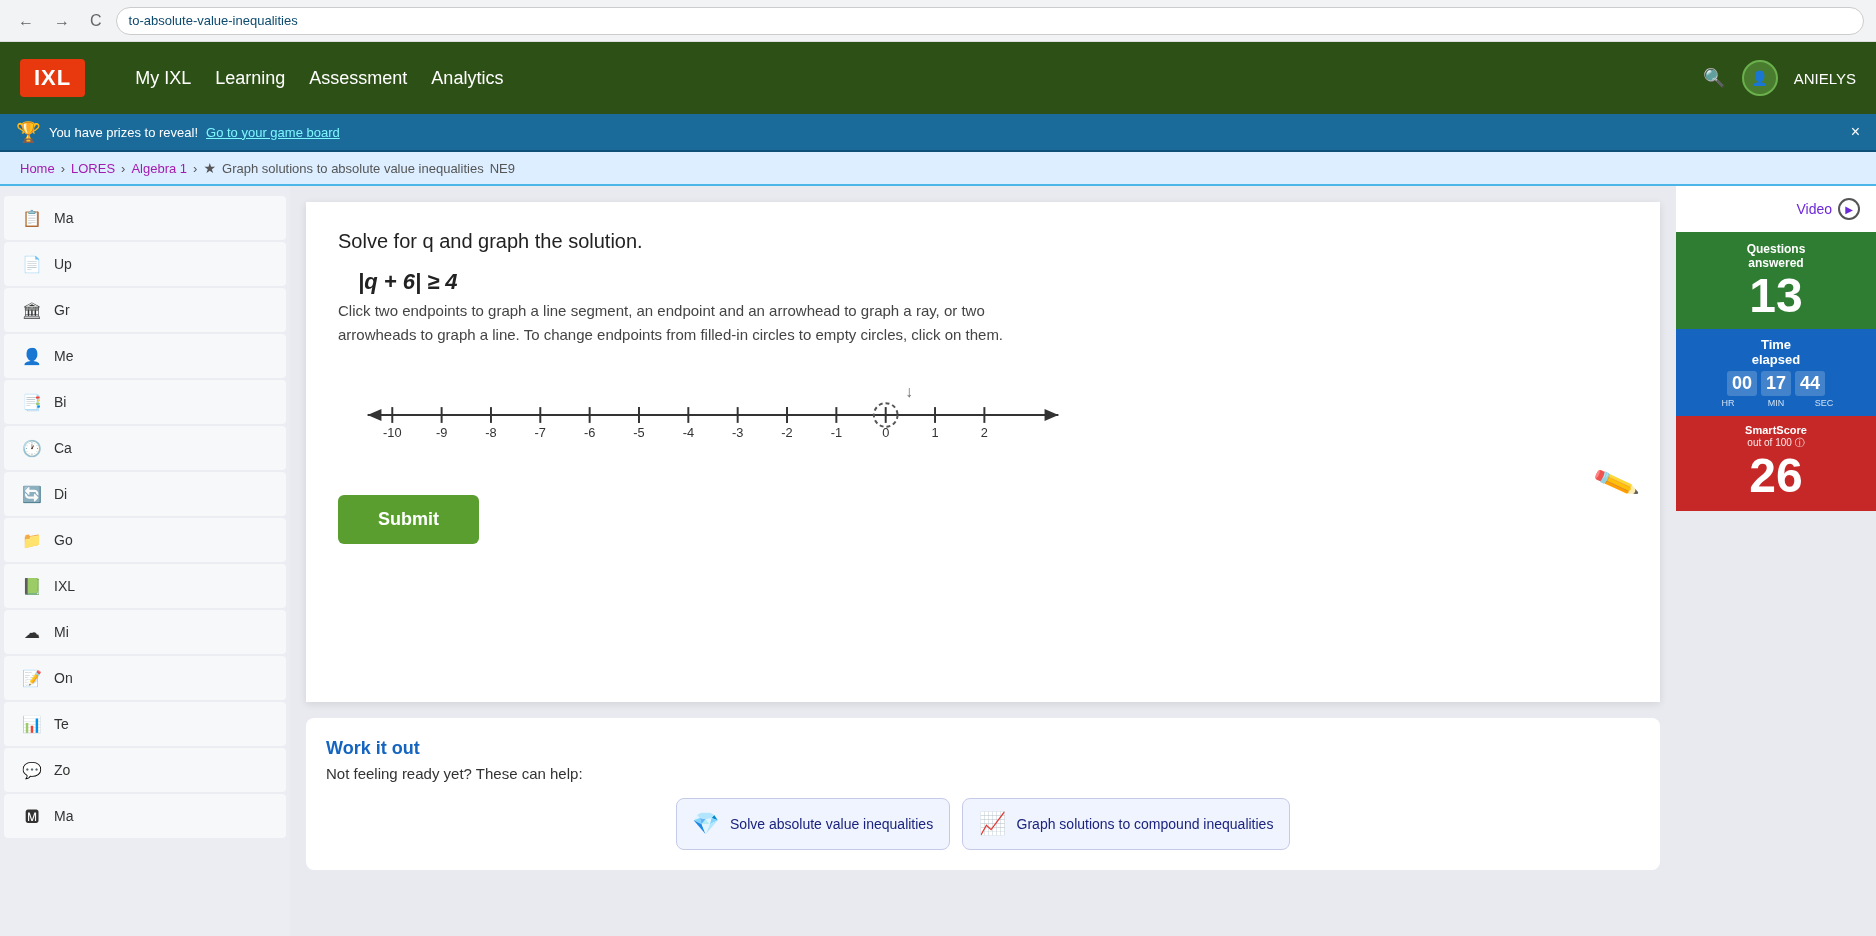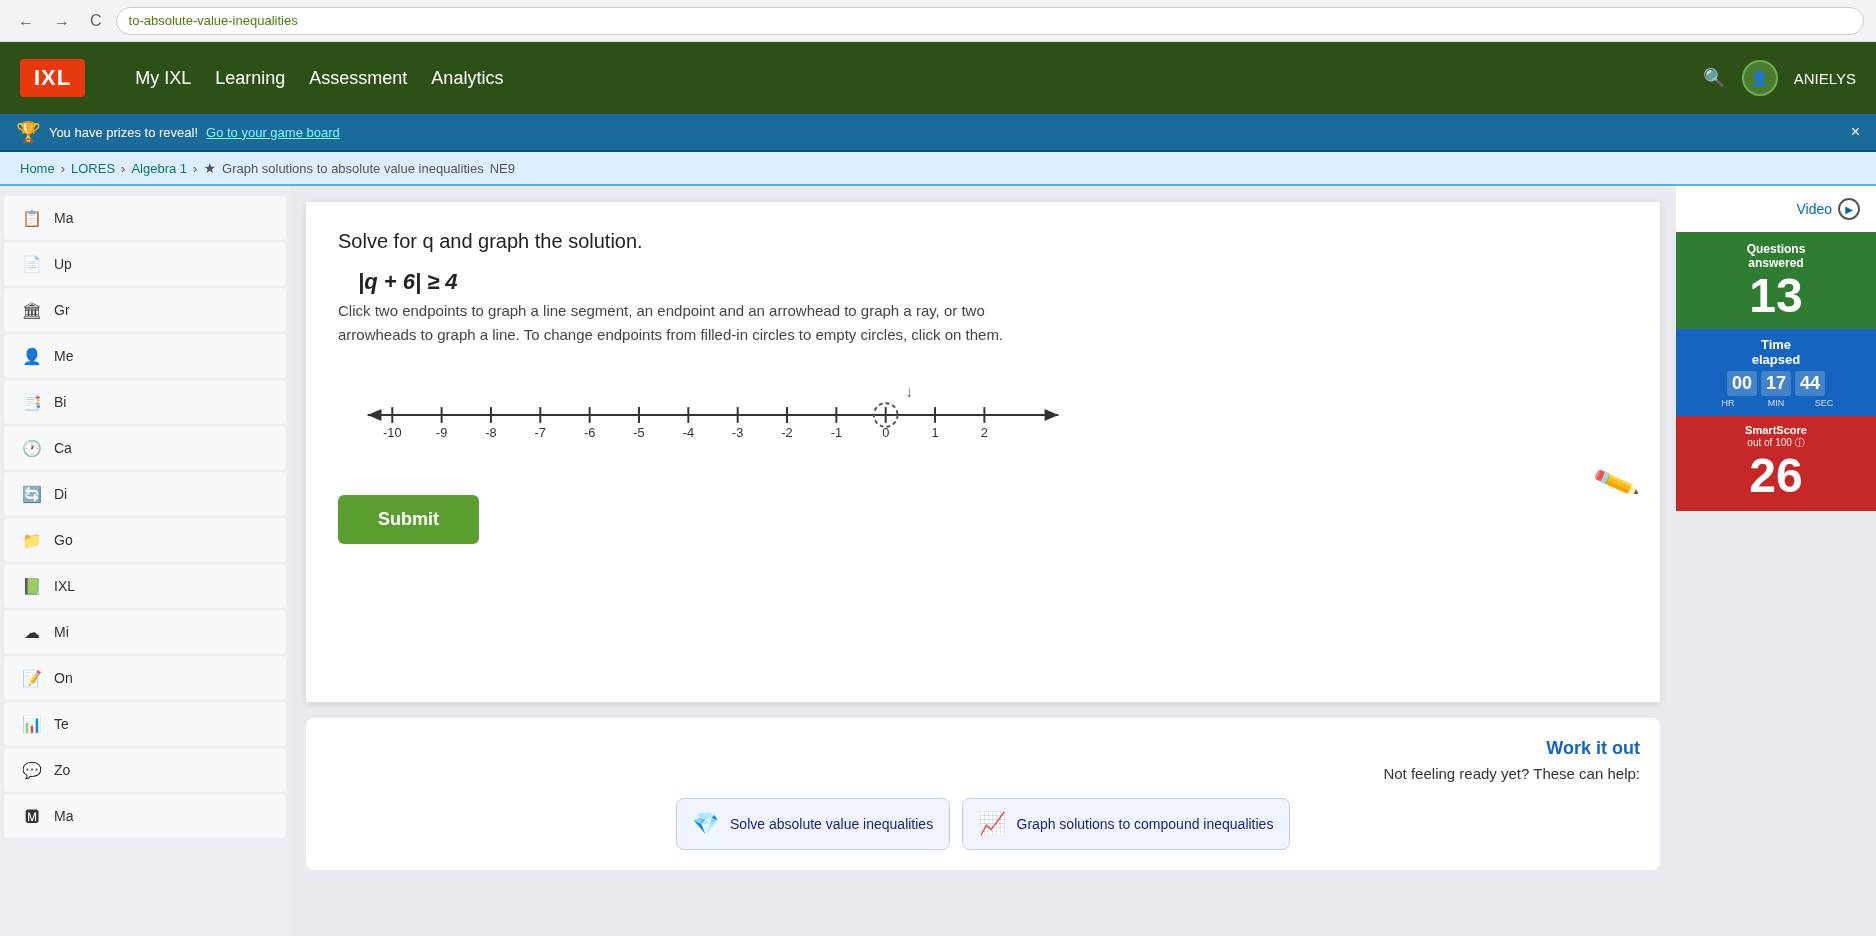--- a/index.html
+++ b/index.html
@@ -17,21 +17,21 @@
     }
     .nav-btn { background: none; border: none; cursor: pointer; font-size: 16px; color: #666; padding: 4px 6px; }
     .address-bar {
       flex: 1;
       background: white;
       border: 1px solid #ccc;
       border-radius: 20px;
       height: 28px;
       padding: 0 12px;
       font-size: 13px;
-      color: #4d7c0f;
+      color: #0c4a6e;
       display: flex;
       align-items: center;
     }
 
     
     .ixl-header {
       background: #2d5016;
       height: 72px;
       display: flex;
       align-items: center;
@@ -194,21 +194,21 @@
       padding: 0;
       flex-shrink: 0;
     }
     .video-btn {
       display: flex;
       align-items: center;
       justify-content: flex-end;
       padding: 12px 16px;
       gap: 6px;
       font-size: 14px;
-      color: #0369a1;
+      color: #6d28d9;
       cursor: pointer;
       background: white;
     }
     .play-circle {
       width: 22px; height: 22px;
       border-radius: 50%;
       border: 2px solid #555;
       display: flex; align-items: center; justify-content: center;
       font-size: 10px;
     }
@@ -271,21 +271,21 @@
       color: #1565c0;
       transform: rotate(-20deg);
       cursor: pointer;
     }
 
     
     .work-it-out {
       background: white;
       border-radius: 8px;
       padding: 20px;
-      text-align: right;
+      text-align: left;
       margin-bottom: 12px;
     }
     .work-it-out-title { color: #1565c0; font-size: 18px; font-weight: bold; margin-bottom: 6px; }
     .work-it-out-subtitle { color: #333; font-size: 15px; margin-bottom: 16px; }
     .help-cards {
       display: flex;
       gap: 12px;
       justify-content: center;
       flex-wrap: wrap;
     }
@@ -307,21 +307,21 @@
     
     .breadcrumb-bar {
       background: #dceeff;
       padding: 8px 20px;
       font-size: 13px;
       display: flex;
       align-items: center;
       gap: 6px;
       border-bottom: 2px solid #4db6e8;
     }
-    .breadcrumb-bar a { color: #0f766e; text-decoration: none; }
+    .breadcrumb-bar a { color: #a21caf; text-decoration: none; }
     .breadcrumb-bar span { color: #555; }
     .star-icon { color: #e89c00; font-size: 14px; }
   </style>
 </head>
 <body>
 
 <div class="browser-bar">
   <button class="nav-btn">←</button>
   <button class="nav-btn">→</button>
   <button class="nav-btn">C</button>

